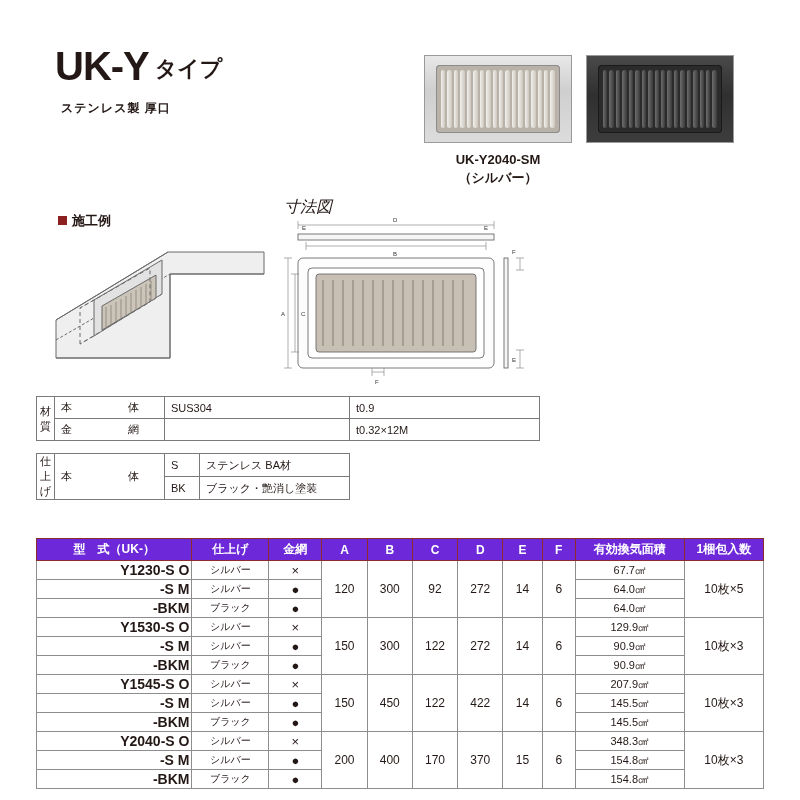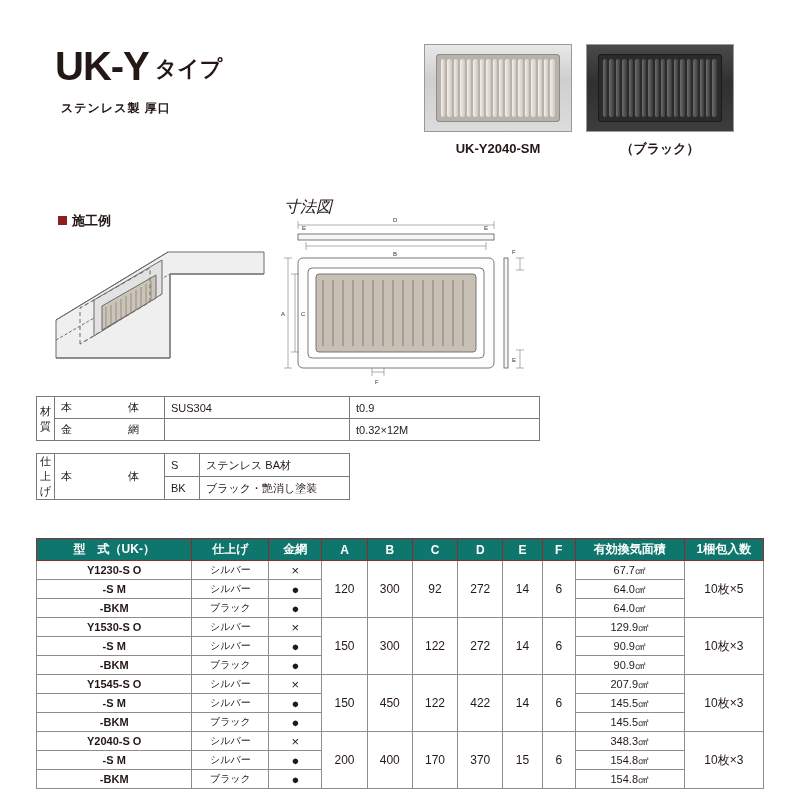--- a/index.html
+++ b/index.html
@@ -24,21 +24,21 @@
   .title-sub {
     font-size: 22px; font-weight: bold; display: inline-block;
     margin-left: 6px; vertical-align: 4px;
   }
   .title-desc {
     font-size: 12px; font-weight: bold; margin-top: 14px; margin-left: 6px;
     letter-spacing: 1px;
   }
 
   
-  .photo-wrap { position: absolute; top: 44px; }
+  .photo-wrap { position: absolute; top: 55px; }
   .photo-a { left: 424px; }
   .photo-b { left: 586px; }
   .photo-frame {
     width: 148px; height: 88px;
     border: 1px solid #9a9a9a;
     position: relative; overflow: hidden;
   }
   .photo-frame.silver {
     background: linear-gradient(180deg,#e8e8e8 0%, #cfcfcf 40%, #dcdcdc 100%);
   }
@@ -110,25 +110,25 @@
   }
   #spec-table th, #spec-table td {
     border: 1px solid #8d8d8d;
     text-align: center;
     padding: 0 2px;
     height: 19px;
     background: #fff;
     white-space: nowrap;
   }
   #spec-table thead th {
-    background: #0f766e; color: #fff; font-weight: bold; height: 22px;
+    background: #6d28d9; color: #fff; font-weight: bold; height: 22px;
     border-color: #8e2b2b;
     font-size: 12px;
   }
-  #spec-table td.model { text-align: center; font-weight: bold; font-size: 11px; }
+  #spec-table td.model { text-align: right; font-weight: bold; font-size: 14px; }
   #spec-table td.finish { font-size: 10px; }
   .dot { font-size: 13px; line-height: 1; }
   tr.group-top td { border-top: 1px solid #555; }
 
   .u-cm2 { font-size: 11px; }
 </style>
 </head>
 <body>
 
 <div class="page">
@@ -158,20 +158,21 @@
             <i></i>
             <i></i>
             <i></i>
             <i></i>
             <i></i>
         </div>
       </div>
     </div>
     <div class="photo-caption">
       <div>UK-Y2040-SM</div>
+      <div>（シルバー）</div>
     </div>
   </div>
 
   <div class="photo-wrap photo-b">
     <div class="photo-frame black">
       <div class="photo-inner">
         <div class="louvers">
           <i></i>
             <i></i>
             <i></i>
@@ -187,21 +188,20 @@
             <i></i>
             <i></i>
             <i></i>
             <i></i>
             <i></i>
             <i></i>
         </div>
       </div>
     </div>
     <div class="photo-caption">
-      <div>（ブラック）</div>
     </div>
   </div>
 
   <div class="sec-label" id="construction-label">
     <span class="sq"></span><span>施工例</span>
   </div>
 
   <svg class="illus" id="construction-illustration" width="220" height="150" viewBox="0 0 220 150">
     <g fill="none" stroke="#6b6b6b" stroke-width="1">
 

